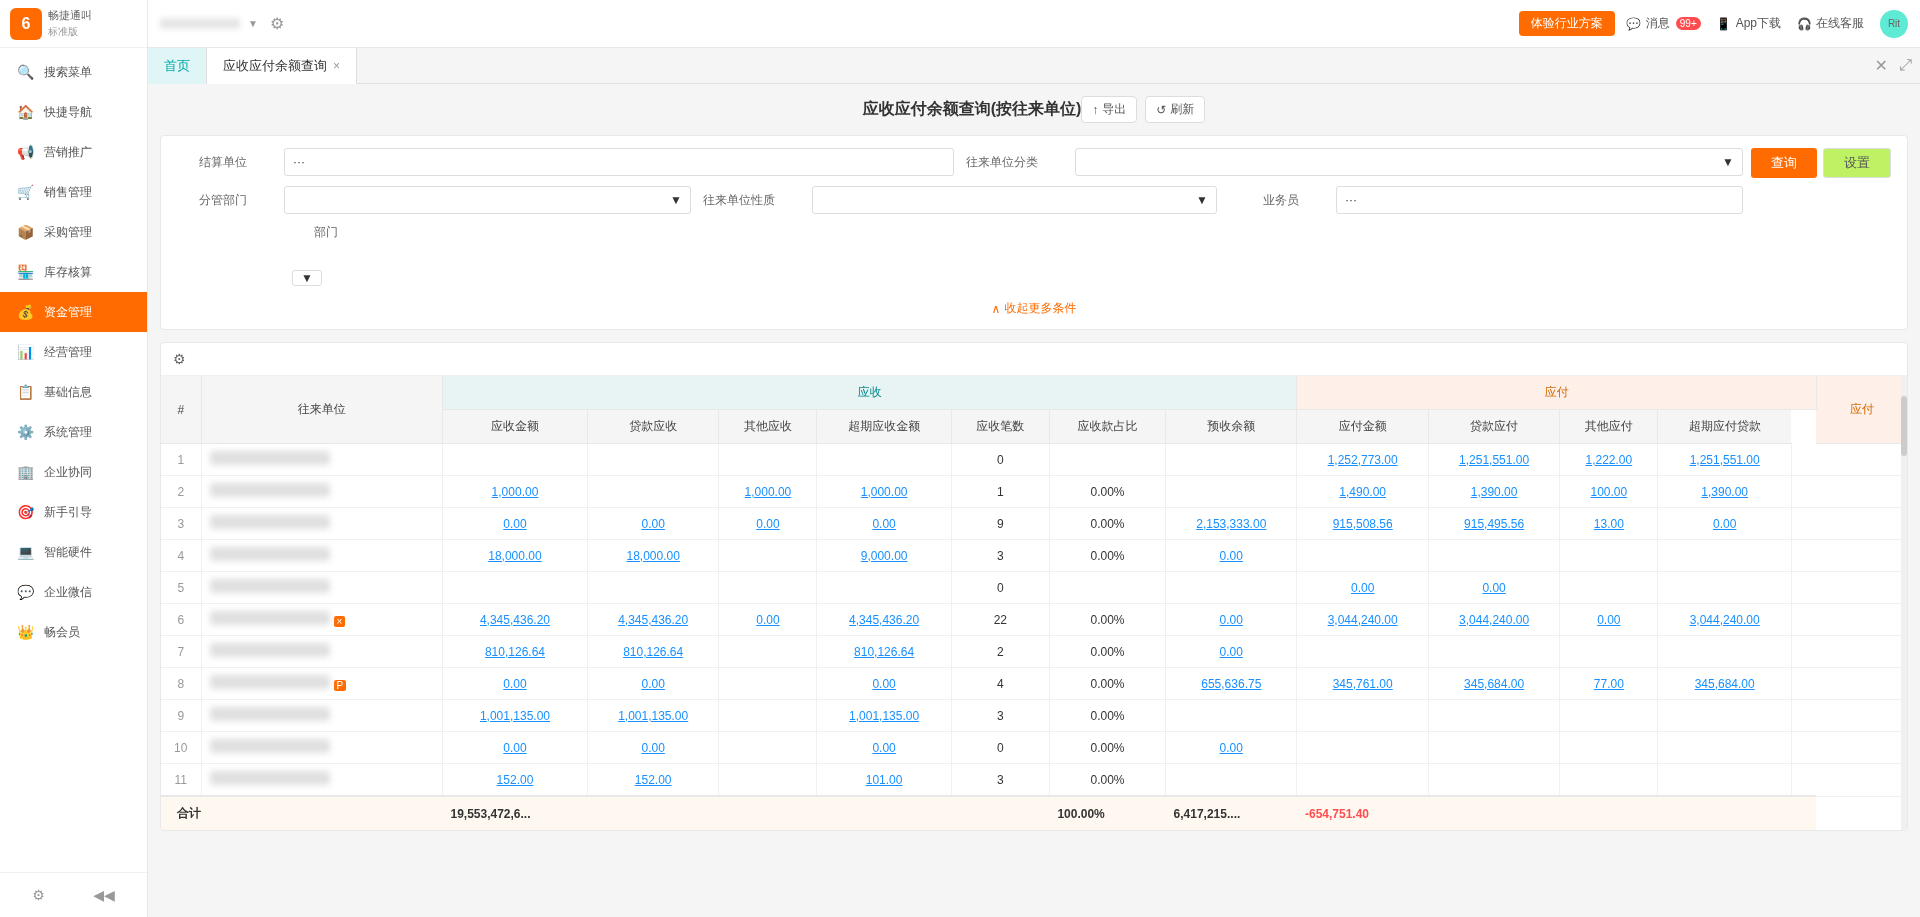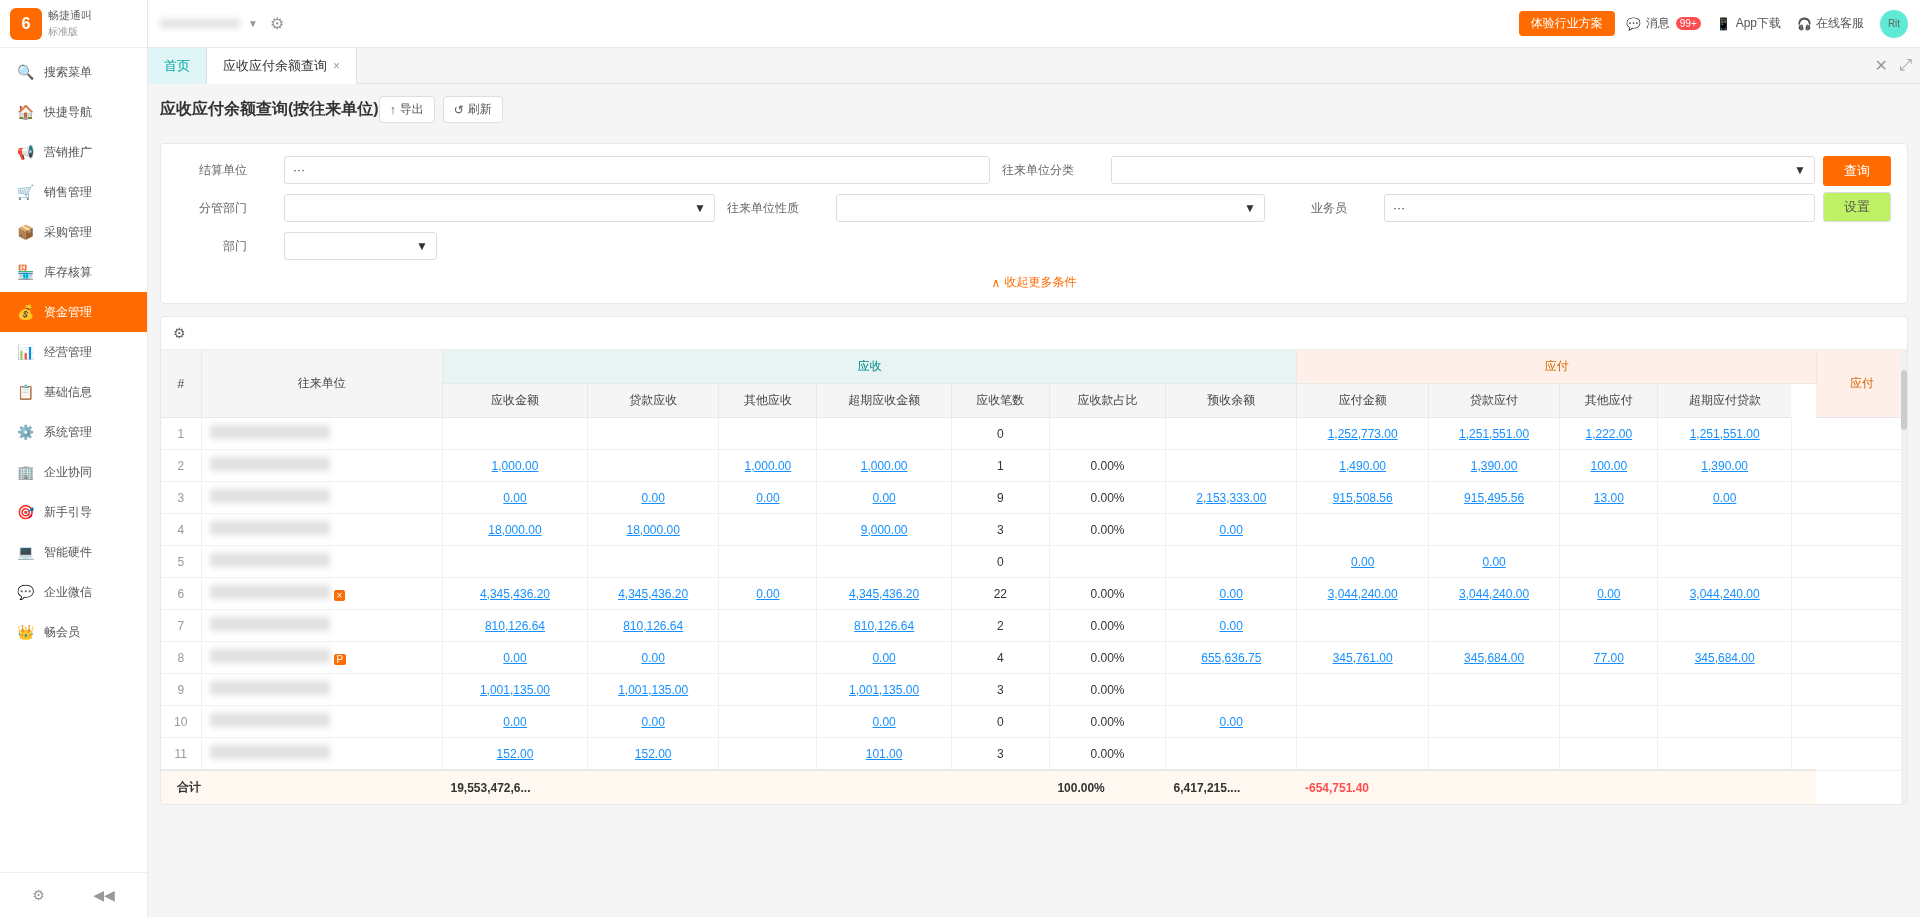--- a/index.html
+++ b/index.html
@@ -79,22 +79,22 @@
 
     
     .main-content {
       position: fixed; left: 148px; top: 84px; right: 0; bottom: 0;
       background: #f5f5f5; overflow: auto;
     }
     .page-container { padding: 12px; }
 
     
     .page-header {
-      display: flex; align-items: center; justify-content: flex-start;
-      margin-bottom: 20px;
+      display: flex; align-items: center; justify-content: center;
+      margin-bottom: 12px;
     }
     .page-title { font-size: 16px; font-weight: 600; color: #333; }
     .page-actions { display: flex; gap: 8px; }
     .btn-export, .btn-refresh {
       display: flex; align-items: center; gap: 4px;
       padding: 4px 10px; border: 1px solid #ddd; border-radius: 4px;
       background: #fff; cursor: pointer; font-size: 12px; color: #555;
     }
 
     
@@ -122,21 +122,21 @@
     .filter-fields { flex: 1; }
     .filter-row { display: flex; gap: 12px; margin-bottom: 10px; align-items: center; }
     .filter-group { display: flex; align-items: center; flex: 1; min-width: 0; gap: 29px; }
     .filter-group-label { font-size: 12px; color: #666; white-space: nowrap; margin-right: 8px; min-width: 70px; text-align: right; }
     .filter-input {
       flex: 1; height: 28px; border: 1px solid #ddd; border-radius: 3px;
       padding: 0 8px; font-size: 12px; outline: none;
       display: flex; align-items: center; justify-content: space-between;
       cursor: pointer; background: #fff;
     }
-    .filter-actions { display: flex; flex-direction: column; gap: 6px; }
+    .filter-actions { display: flex; flex-direction: row; gap: 6px; align-items: center; }
     .btn-query {
       background: #ff6b00; color: white; border: none; padding: 6px 20px;
       border-radius: 3px; cursor: pointer; font-size: 13px;
     }
     .btn-settings {
       background: #bef264; color: #555; border: 1px solid #ddd; padding: 5px 20px;
       border-radius: 3px; cursor: pointer; font-size: 13px;
     }
     .collapse-row {
       display: flex; align-items: center; justify-content: center;
@@ -360,21 +360,21 @@
             </div>
             <div class="filter-group">
               <span class="filter-group-label">业务员</span>
               <div class="filter-input">
                 <span>···</span>
               </div>
             </div>
           </div>
 
           <div class="filter-row">
-            <div class="filter-group" style="max-width:260px;">
+            <div class="filter-group" style="max-width:260px;flex-direction:column;">
               <span class="filter-group-label">部门</span>
               <div class="filter-input">
                 <span></span>
                 <span>▼</span>
               </div>
             </div>
           </div>
         </div>
 
         <div class="filter-actions">

